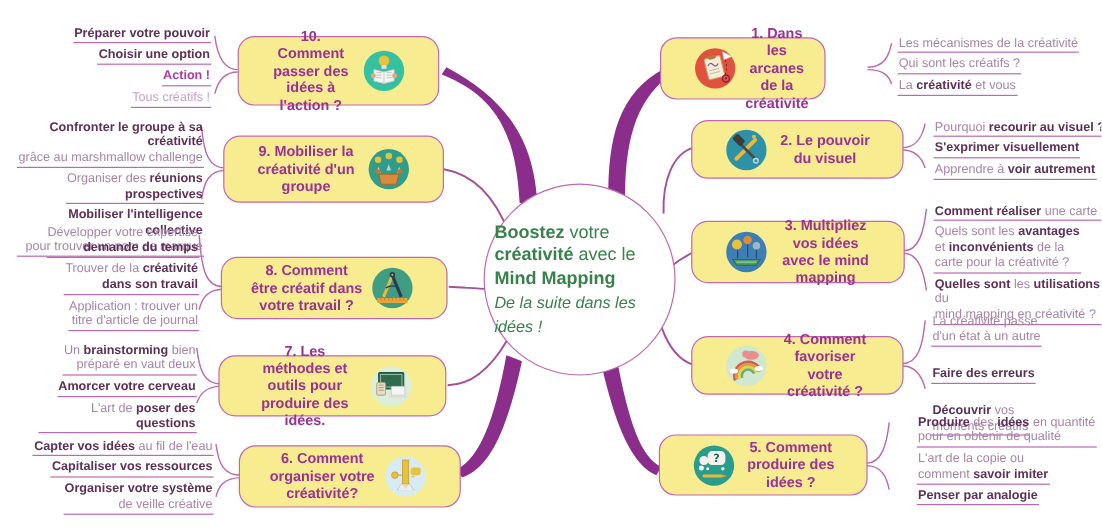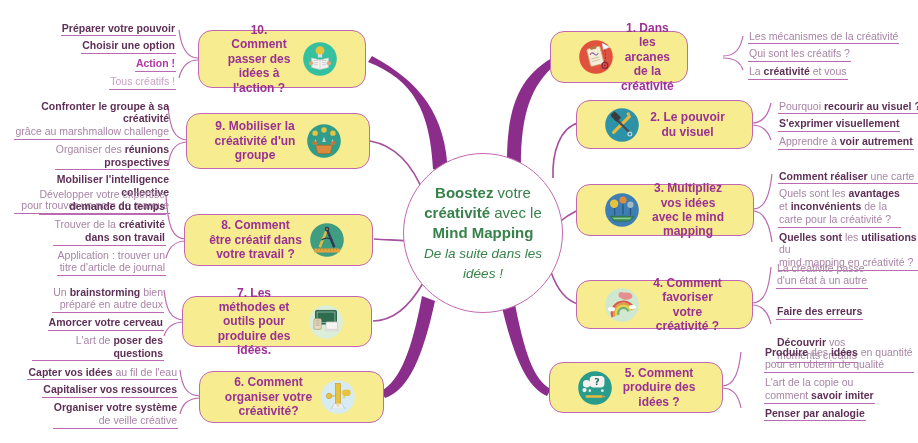--- a/index.html
+++ b/index.html
@@ -20,21 +20,21 @@
   .subgroup{position:absolute;z-index:2;display:flex;flex-direction:column;
     font-size:10.5px;line-height:1.22;}
   .subgroup.left{align-items:flex-end;text-align:right;}
   .subgroup.right{align-items:flex-start;text-align:left;}
   .subitem{border-bottom:1px solid var(--ul);padding:0 1px 1px;margin:1.5px 0;color:var(--sl);cursor:pointer;}
   .subitem .b{font-weight:700;color:var(--sb);}
   .subitem .accent{font-weight:700;color:var(--ac);}
   .subitem .faded{color:var(--fd);}
   .center{position:absolute;z-index:3;left:403px;top:153px;width:158px;height:158px;
     border-radius:50%;background:#fff;border:1.5px solid var(--nb);
-    display:flex;align-items:center;justify-content:center;text-align:center;cursor:pointer;}
+    display:flex;align-items:center;justify-content:center;text-align:left;cursor:pointer;}
   .ctext{color:var(--ct);font-size:15px;line-height:1.32;padding:0 8px;}
   .ctext .big{font-weight:700;}
   .ctext .sub{font-style:italic;font-size:13.5px;}
 </style>
 </head>
 <body>
 
 <div class="canvas">
 
   <svg class="blayer" viewBox="0 0 918 443">
@@ -251,21 +251,21 @@
       <div class="subitem"><span class="b">Confronter le groupe à sa créativité</span><br><span>grâce au marshmallow challenge</span></div>
       <div class="subitem"><span>Organiser des </span><span class="b">réunions</span><br><span class="b">prospectives</span></div>
       <div class="subitem"><span class="b">Mobiliser l'intelligence collective</span><br><span>pour trouver un nom de marque</span></div>
     </div>
   <div class="subgroup left" style="left:36px; top:186px;width:130px;">
       <div class="subitem"><span>Développer votre expertise</span><br><span class="b">demande du temps</span></div>
       <div class="subitem"><span>Trouver de la </span><span class="b">créativité</span><br><span class="b">dans son travail</span></div>
       <div class="subitem"><span>Application : trouver un</span><br><span>titre d'article de journal</span></div>
     </div>
   <div class="subgroup left" style="left:32px; top:284px;width:132px;">
-      <div class="subitem"><span>Un </span><span class="b">brainstorming</span><span> bien</span><br><span>préparé en autre deux</span></div>
+      <div class="subitem"><span>Un </span><span class="b">brainstorming</span><span> bien</span><br><span>préparé en vaut deux</span></div>
       <div class="subitem"><span class="b">Amorcer votre cerveau</span></div>
       <div class="subitem"><span>L'art de </span><span class="b">poser des questions</span></div>
     </div>
   <div class="subgroup left" style="left:26px; top:364px;width:152px;">
       <div class="subitem"><span class="b">Capter vos idées</span><span> au fil de l'eau</span></div>
       <div class="subitem"><span class="b">Capitaliser vos ressources</span></div>
       <div class="subitem"><span class="b">Organiser votre système</span><br><span>de veille créative</span></div>
     </div>
   <div class="subgroup right" style="left:748px;top:28px; width:164px;">
       <div class="subitem"><span>Les mécanismes de la créativité</span></div>

